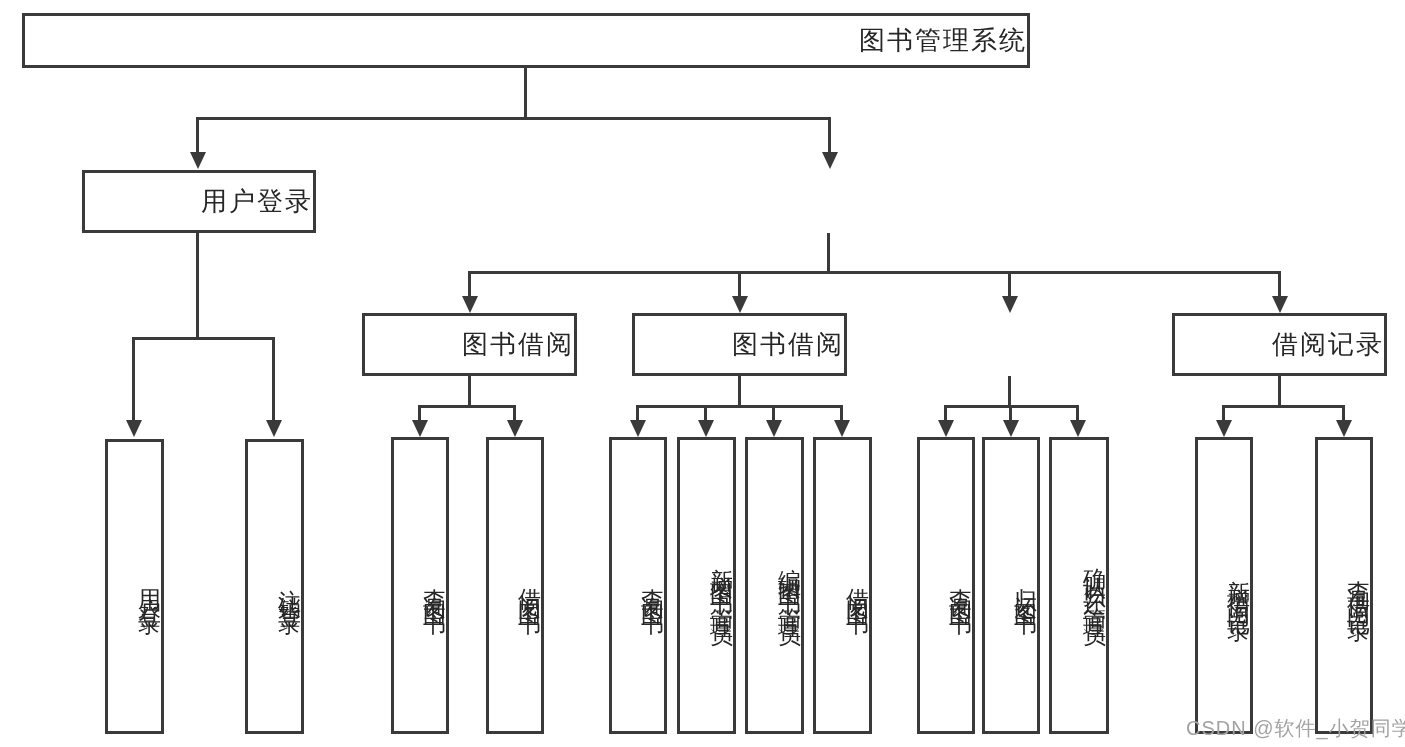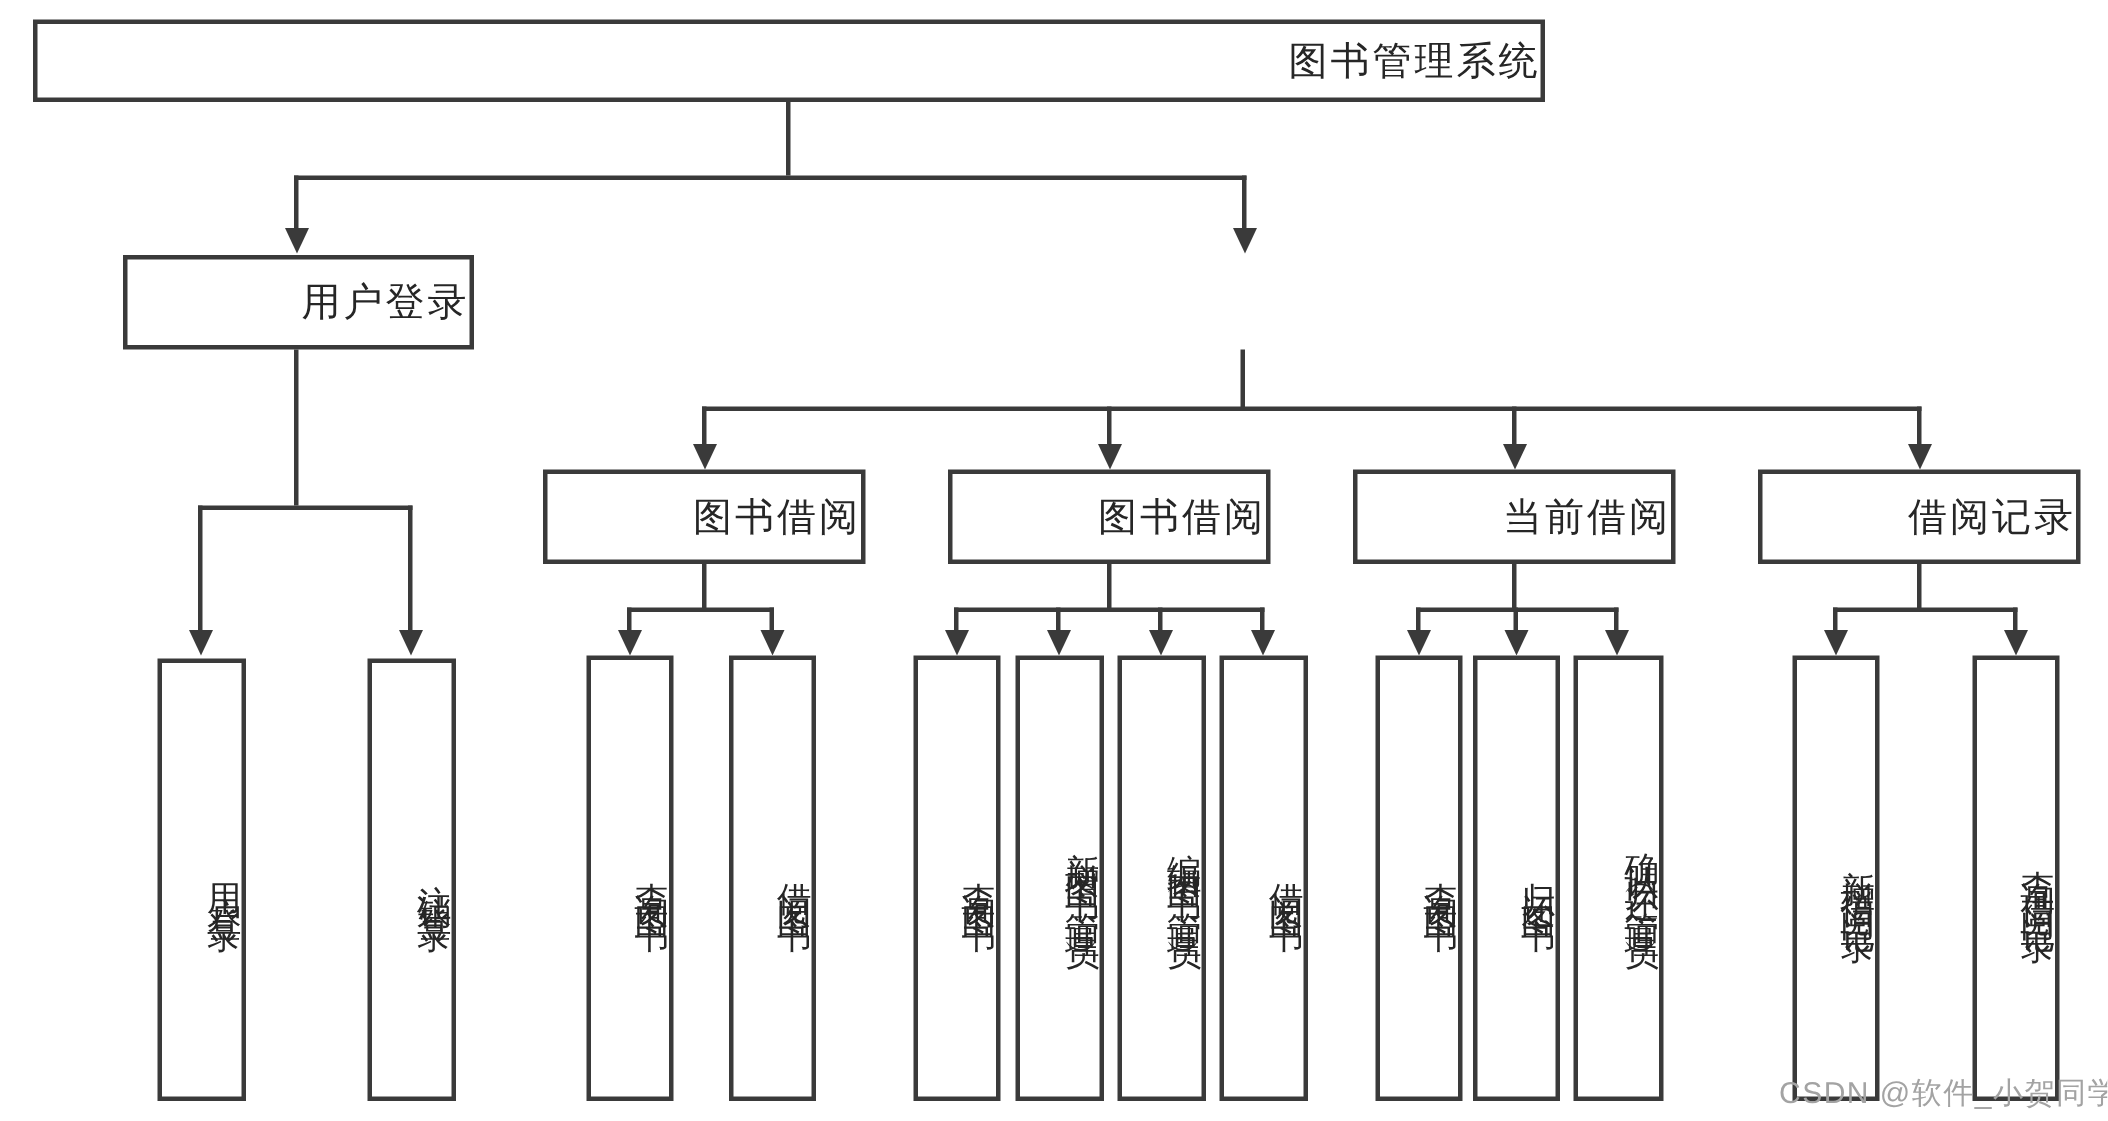--- a/index.html
+++ b/index.html
@@ -66,23 +66,20 @@
   <div class="arrow" style="left:462px;  top:296px;"></div>
   <div class="arrow" style="left:732px;  top:296px;"></div>
   <div class="arrow" style="left:1002px; top:296px;"></div>
   <div class="arrow" style="left:1272px; top:296px;"></div>
 
   <div class="box" style="left:362px; top:313px; width:215px; height:63px;">
     <span class="hlabel">图书借阅</span>
   </div>
   <div class="box" style="left:632px; top:313px; width:215px; height:63px;">
     <span class="hlabel">图书借阅</span>
-  </div>
-  <div class="box" style="left:902px; top:313px; width:215px; height:63px;">
-    <span class="hlabel">当前借阅</span>
   </div>
   <div class="box" style="left:1172px; top:313px; width:215px; height:63px;">
     <span class="hlabel">借阅记录</span>
   </div>
 
   <div class="vline" style="left:468px; top:376px; height:30px;"></div>
   <div class="hline" style="left:418px; top:405px; width:98px;"></div>
   <div class="vline" style="left:418px; top:405px; height:17px;"></div>
   <div class="vline" style="left:513px; top:405px; height:17px;"></div>
   <div class="arrow" style="left:412px; top:420px;"></div>

